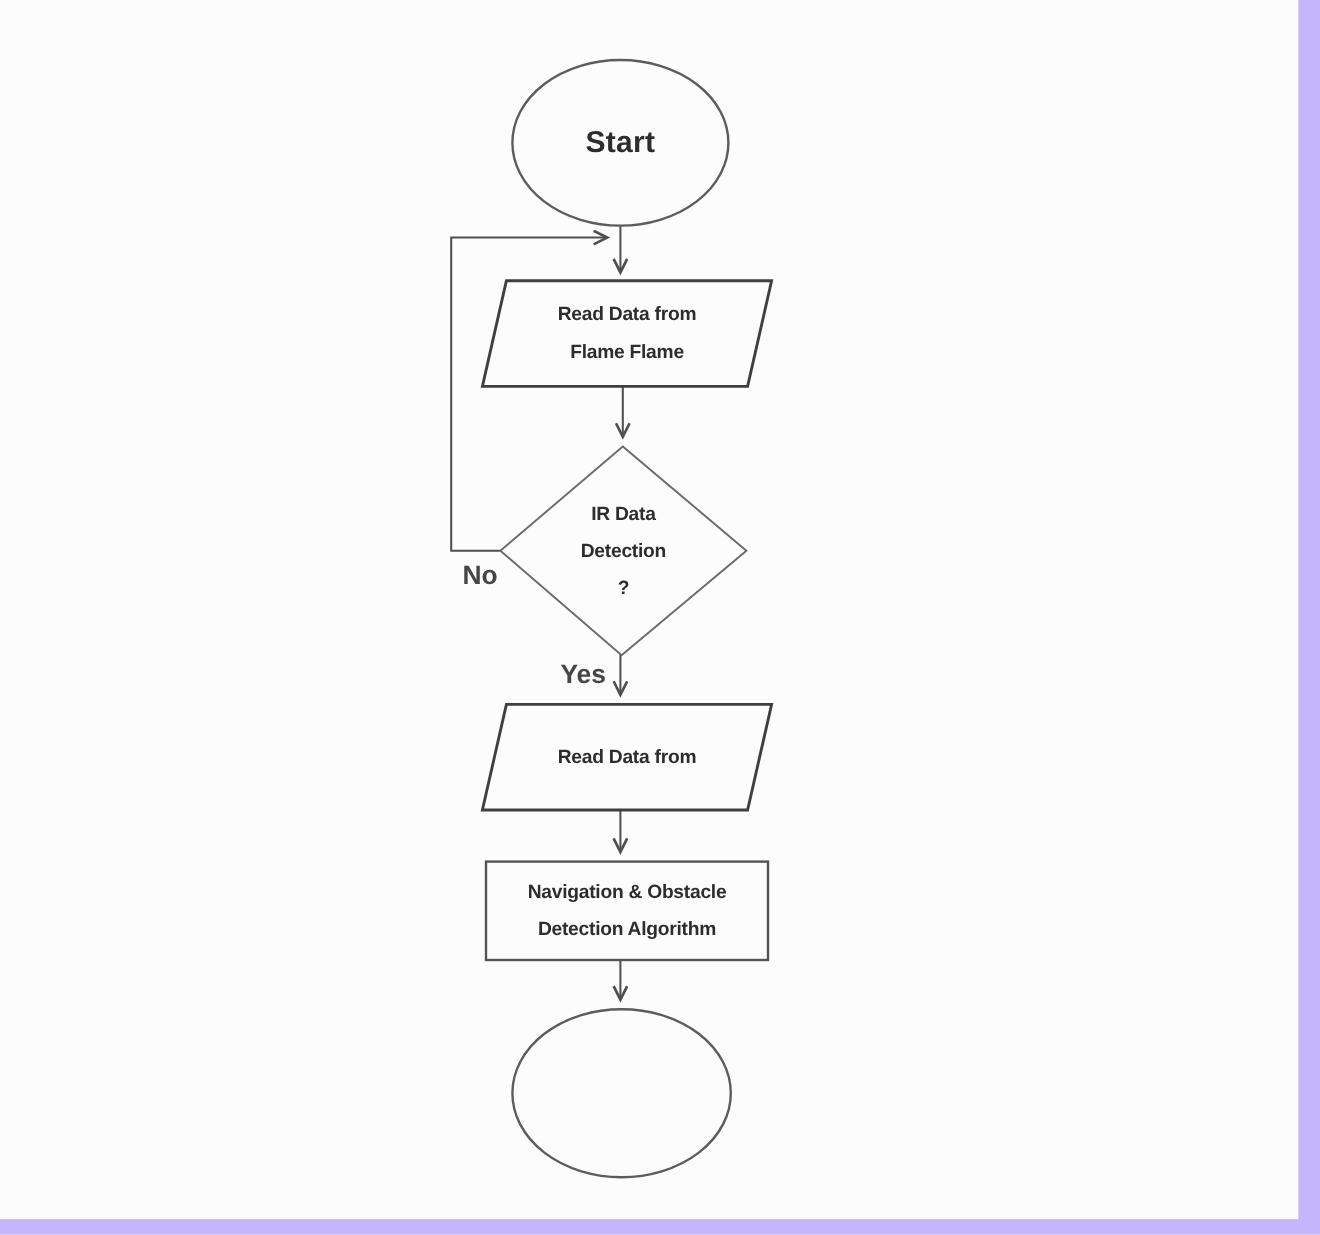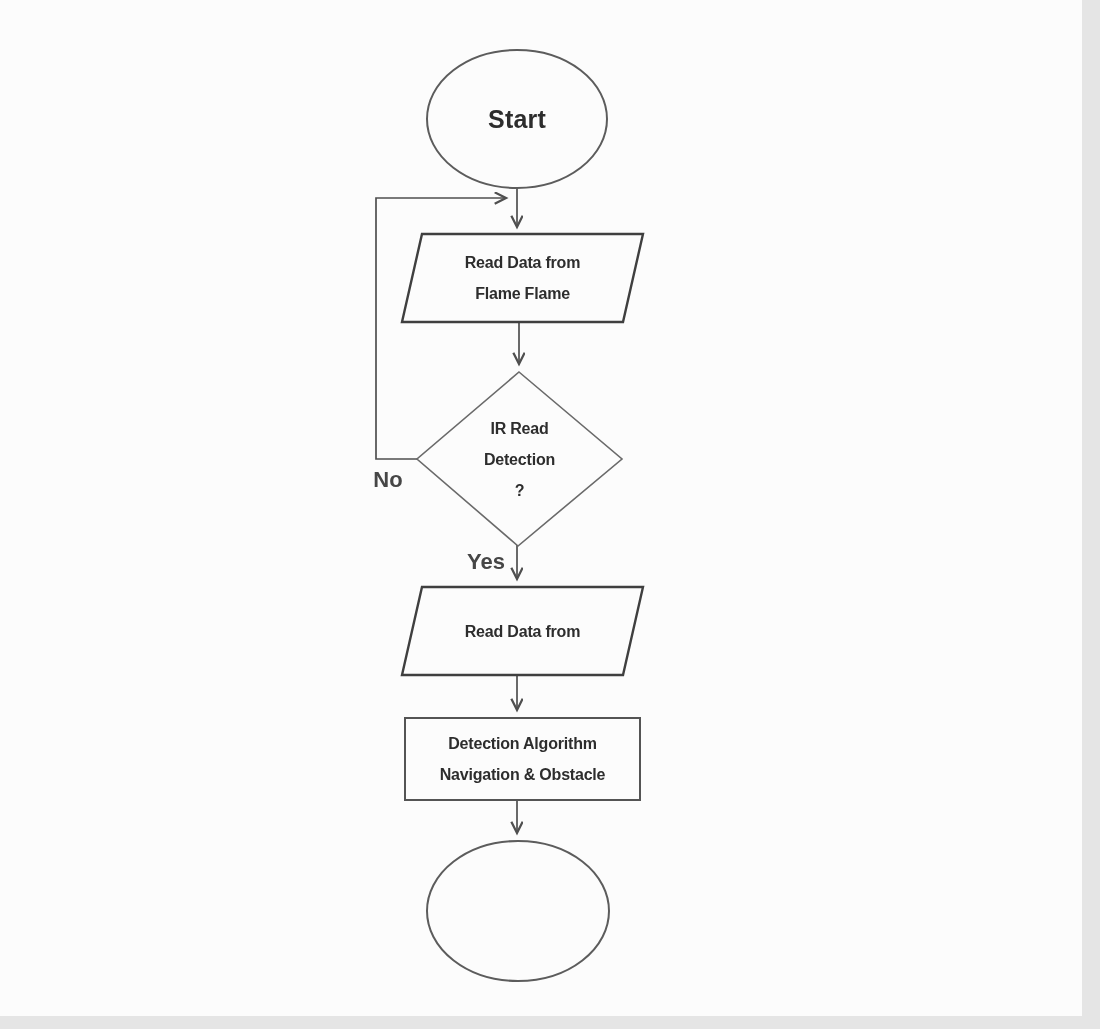--- a/index.html
+++ b/index.html
@@ -4,21 +4,21 @@
 <style>
   html, body {
     margin: 0;
     padding: 0;
     background: #ffffff;
   }
   .canvas {
     position: relative;
     width: 1100px;
     height: 1029px;
-    background: #e5e5e5;
+    background: #c4b5fd;
     overflow: hidden;
     font-family: "Liberation Sans", sans-serif;
   }
   .page-area {
     position: absolute;
     left: 0; top: 0;
     width: 1082px;
     height: 1016px;
     background: #fcfcfc;
   }
@@ -38,21 +38,21 @@
     font-weight: bold;
     color: #2d2d2d;
     -webkit-font-smoothing: antialiased;
   }
   .terminator-lbl { font-size: 25px; letter-spacing: 0.2px; }
   .node-lbl { font-size: 16px; line-height: 31px; letter-spacing: -0.2px; }
   .edge-lbl { font-size: 22px; color: #464646; }
   .lbl-start { left: 427px; top: 52px;  width: 180px; height: 134px; }
   .lbl-p1    { left: 402px; top: 240px; width: 241px; height: 76px;  }
   .lbl-dia   { left: 417px; top: 413px; width: 205px; height: 93px;  }
-  .lbl-no    { left: 366px; top: 466px; width: 44px;  height: 28px; text-align: right;  }
+  .lbl-no    { left: 378px; top: 466px; width: 44px;  height: 28px; text-align: right;  }
   .lbl-yes   { left: 462px; top: 548px; width: 48px;  height: 28px;  }
   .lbl-p2    { left: 402px; top: 593px; width: 241px; height: 76px;  }
   .lbl-rect  { left: 405px; top: 727px; width: 235px; height: 64px;  }
   .lbl-stop  { left: 427px; top: 843px; width: 182px; height: 136px; }
 </style>
 </head>
 <body>
 
 <div class="canvas">
   <div class="page-area"></div>
@@ -82,35 +82,35 @@
   <div class="lbl terminator-lbl lbl-start">
     <span>Start</span>
   </div>
 
   <div class="lbl node-lbl lbl-p1">
     <span>Read Data from</span>
     <span>Flame Flame</span>
   </div>
 
   <div class="lbl node-lbl lbl-dia">
-    <span>IR Read</span>
+    <span>IR Data</span>
     <span>Detection</span>
     <span>?</span>
   </div>
 
   <div class="lbl edge-lbl lbl-no">
     <span>No</span>
   </div>
 
   <div class="lbl edge-lbl lbl-yes">
     <span>Yes</span>
   </div>
 
   <div class="lbl node-lbl lbl-p2">
     <span>Read Data from</span>
   </div>
 
   <div class="lbl node-lbl lbl-rect">
+    <span>Navigation &amp; Obstacle</span>
     <span>Detection Algorithm</span>
-    <span>Navigation &amp; Obstacle</span>
   </div>
 
 </div>
 
 </body></html>

